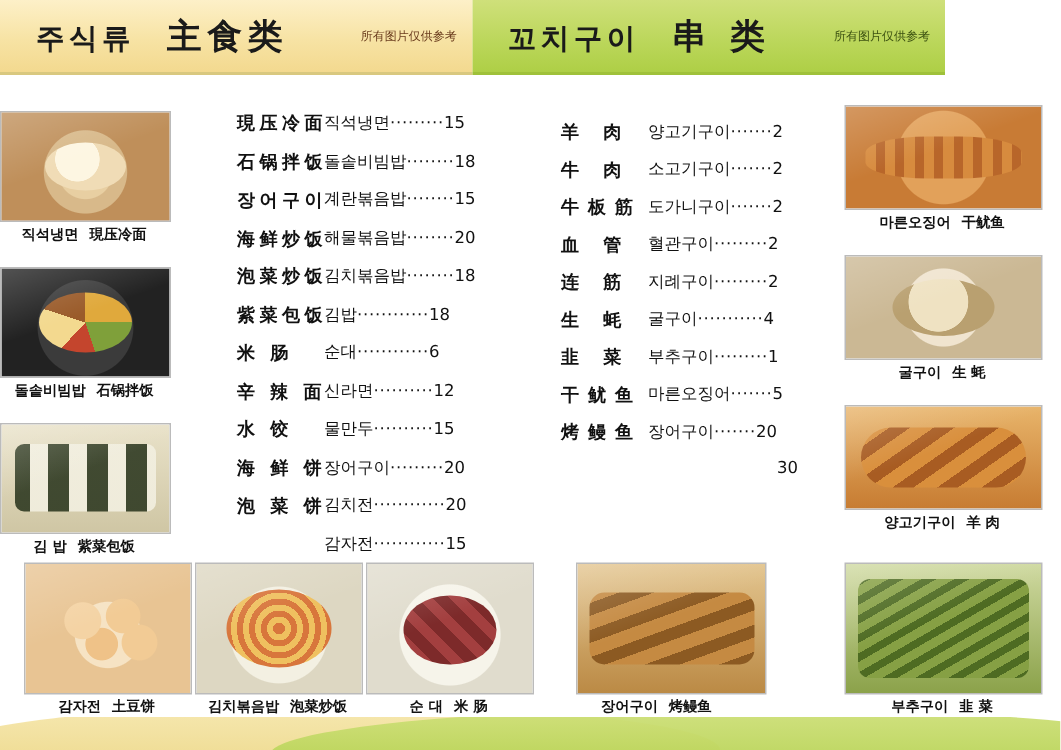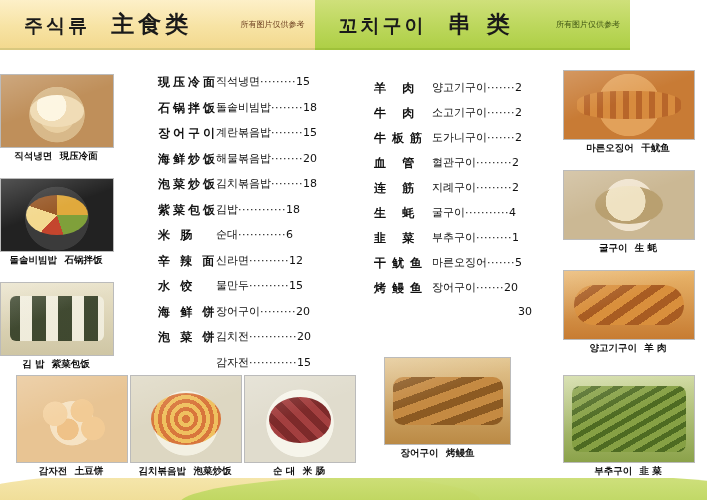--- a/index.html
+++ b/index.html
@@ -418,21 +418,21 @@
   <div class="bphoto" style="left:244px;bottom:22px;width:110px">
     <div class="pic" style="width:110px;height:86px">
         <div class="f p-sundae"></div>
         <div class="gloss"></div>
       </div>
     <div class="cap">
       <span>순 대</span>
       <span class="cn">米 肠</span>
     </div>
   </div>
-  <div class="bphoto" style="left:384px;bottom:40px;width:107px">
+  <div class="bphoto" style="left:384px;bottom:22px;width:107px">
     <div class="pic" style="width:125px;height:86px">
         <div class="f p-eel"></div>
         <div class="gloss"></div>
       </div>
     <div class="cap">
       <span>장어구이</span>
       <span class="cn">烤鳗鱼</span>
     </div>
   </div>
 

